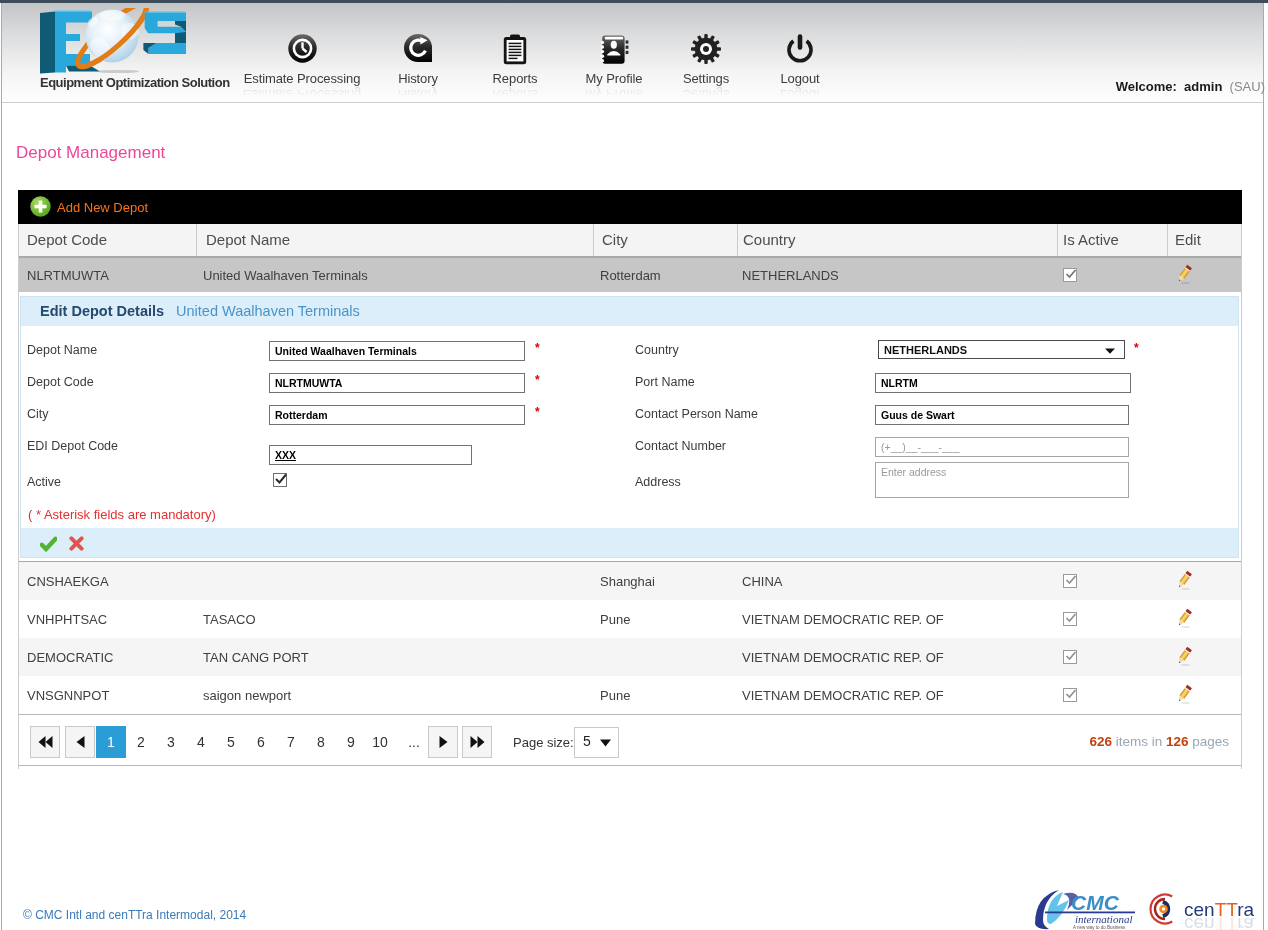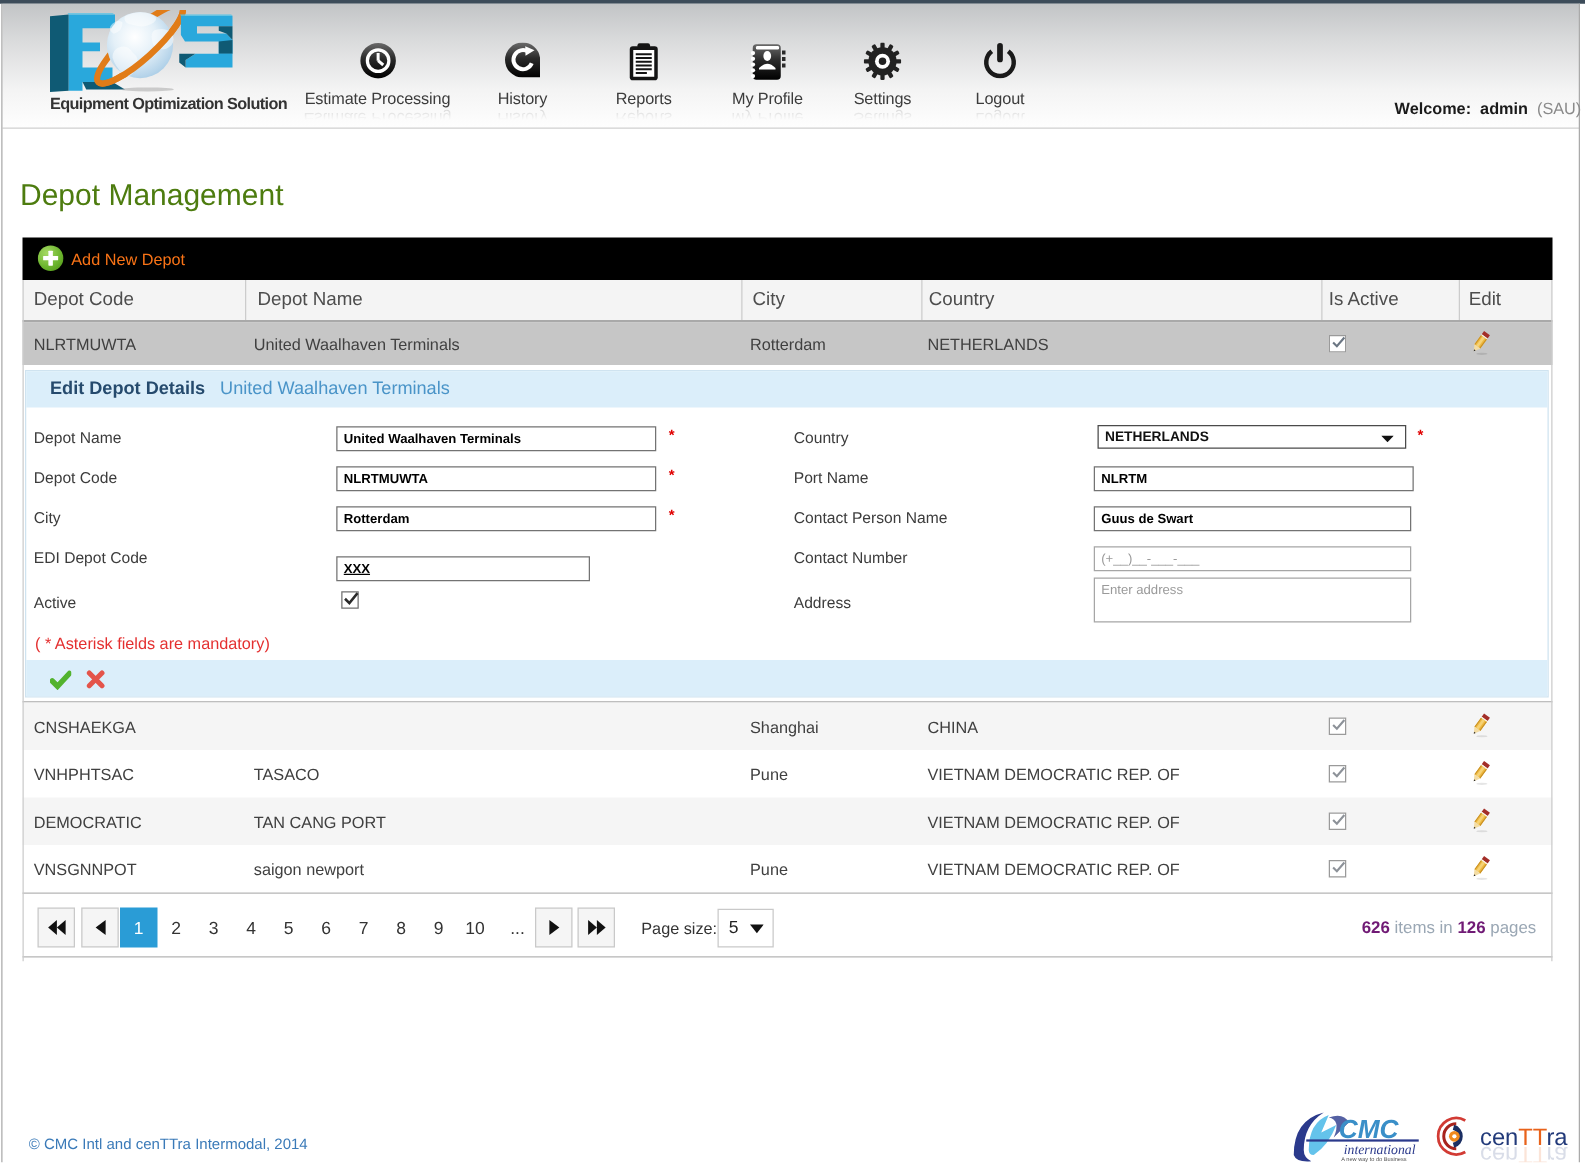--- a/index.html
+++ b/index.html
@@ -17,21 +17,21 @@
 .navitem .icon { height:38px; display:flex; align-items:flex-start; justify-content:center; }
 .navlabel { position:absolute; top:37px; width:200px; text-align:center; font-size:13px; color:#3c3c3c; letter-spacing:-0.1px; }
 .navreflect { position:absolute; top:53px; width:200px; text-align:center; font-size:13px; color:#3c3c3c;
   transform:scaleY(-1); opacity:0.18;
   -webkit-mask-image:linear-gradient(rgba(0,0,0,0) 40%, rgba(0,0,0,1) 100%);
   mask-image:linear-gradient(rgba(0,0,0,0) 40%, rgba(0,0,0,1) 100%); }
 #welcome { position:absolute; top:79px; right:3px; font-size:13px; color:#1a1a1a; }
 #welcome b { font-weight:bold; }
 #welcome .sau { color:#8a8a8a; }
 
-#pgtitle { position:absolute; top:143px; left:16px; font-size:24px; color:#4d7c0f; }
+#pgtitle { position:absolute; top:143px; left:16px; font-size:17px; color:#ec4899; }
 
 #grid { position:absolute; top:190px; left:18px; width:1224px; }
 #toolbar { position:relative; height:34px; background:#000; }
 #addnew { position:absolute; left:12px; top:6px; }
 #addnewtxt { position:absolute; left:39px; top:10px; color:#f97316; font-size:13px; }
 #gh { position:relative; height:34px; background:#f4f4f4; border-bottom:2px solid #a9a9a9; }
 .ghc { position:absolute; top:0; height:32px; line-height:32px; font-size:15px; color:#4d4d4d; padding-left:9px; border-left:1px solid #ccc; }
 .ghc.first { border-left:none; }
 .grow { position:relative; width:100%; }
 .gcell { position:absolute; top:0; height:100%; display:flex; align-items:center; padding-left:10px; font-size:13px; color:#404040; }
@@ -63,21 +63,21 @@
 #mandnote { position:absolute; left:7px; top:210px; color:#e43030; font-size:13px; }
 #actbar { position:absolute; left:0; right:0; bottom:0; height:29px; background:#dbeefa; }
 
 #pager { position:relative; height:52px; background:#fff; border-bottom:1px solid #b5b5b5; border-top:1px solid #b5b5b5; }
 .pbtn { position:absolute; top:11px; width:30px; height:32px; background:#f5f5f5; border:1px solid #c9c9c9; display:flex; align-items:center; justify-content:center; }
 .pnum { position:absolute; top:11px; height:32px; line-height:32px; font-size:14px; color:#333; text-align:center; width:20px; }
 #pcur { position:absolute; top:11px; left:78px; width:30px; height:32px; background:#2a9cd6; color:#fff; font-size:14px; text-align:center; line-height:32px; }
 #psizelab { position:absolute; top:20px; left:495px; font-size:13px; color:#333; }
 #psize { position:absolute; top:12px; left:556px; width:45px; height:31px; border:1px solid #c9c9c9; background:#fff; }
 #pinfo { position:absolute; top:19px; right:13px; font-size:13.5px; color:#9aa7b4; }
-#pinfo b { color:#701a75; font-weight:bold; }
+#pinfo b { color:#c2410c; font-weight:bold; }
 
 #copyr { position:absolute; left:23px; top:908px; font-size:12px; color:#3a7ab8; }
 </style>
 </head>
 <body>
 <div id="topbar"></div>
 <div id="header"></div>
 <div id="pageL"></div>
 <div id="pageR"></div>
 

